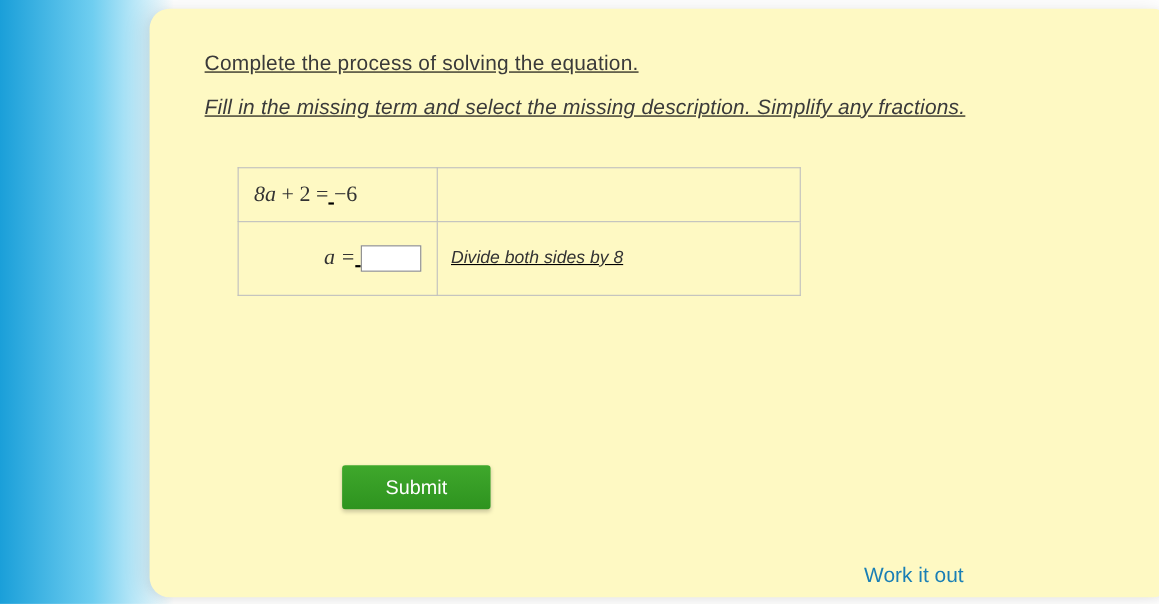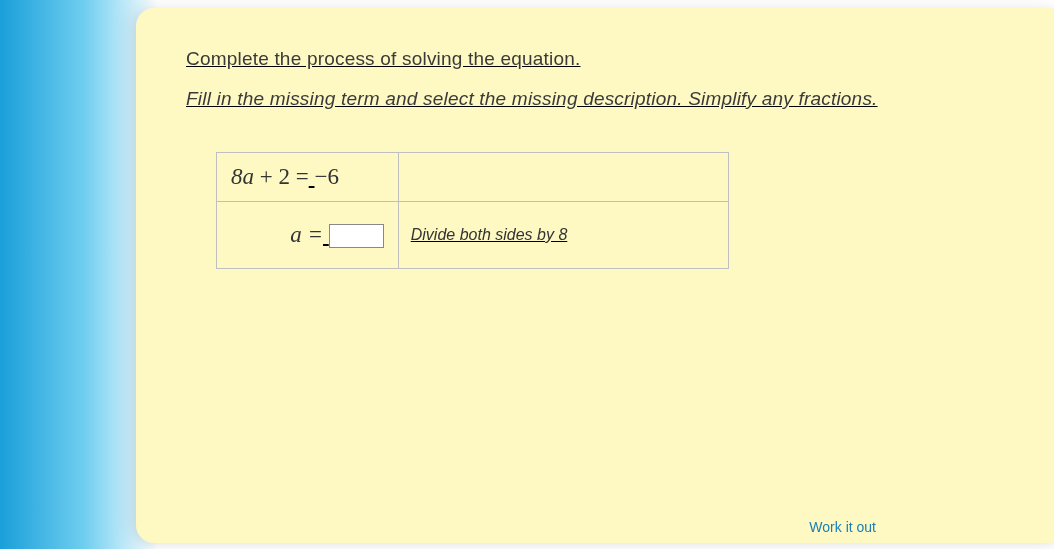--- a/index.html
+++ b/index.html
@@ -42,21 +42,21 @@
     }
     .problem-table td {
       border: 1px solid #bfbfbf;
       vertical-align: middle;
     }
     .eq-col {
       width: 165px;
       padding: 10px 14px;
       font-family: "Georgia", serif;
       font-style: italic;
-      font-size: 23px;
+      font-size: 20px;
       color: #333;
       text-align: left;
       white-space: nowrap;
     }
     .desc-col {
       width: 330px;
       padding: 24px 12px;
       font-style: italic;
       font-size: 16px;
       color: #333;
@@ -97,21 +97,21 @@
       border: none;
       border-radius: 3px;
       cursor: pointer;
       box-shadow: 0 2px 4px rgba(0,0,0,0.2);
     }
     .work-it-out {
       position: absolute;
       right: 190px;
       bottom: 8px;
       color: #1a7fb5;
-      font-size: 14px;
+      font-size: 19px;
       cursor: pointer;
     }
   </style>
 </head>
 <body>
 
 <div class="card">
   <p class="instruction1">Complete the process of solving the equation.</p>
   <p class="instruction2">Fill in the missing term and select the missing description. Simplify any fractions.</p>
 
@@ -129,15 +129,16 @@
     <tr>
       <td class="eq-col" style="text-align:right;">
         <span class="eq-label">a =</span>
         <span class="answer-box"></span>
       </td>
       <td class="desc-col">Divide both sides by 8</td>
     </tr>
   </tbody>
     </table>
 
+  <button class="submit-btn">Submit</button>
 
   <a class="work-it-out">Work it out</a>
 </div>
 
 </body></html>

